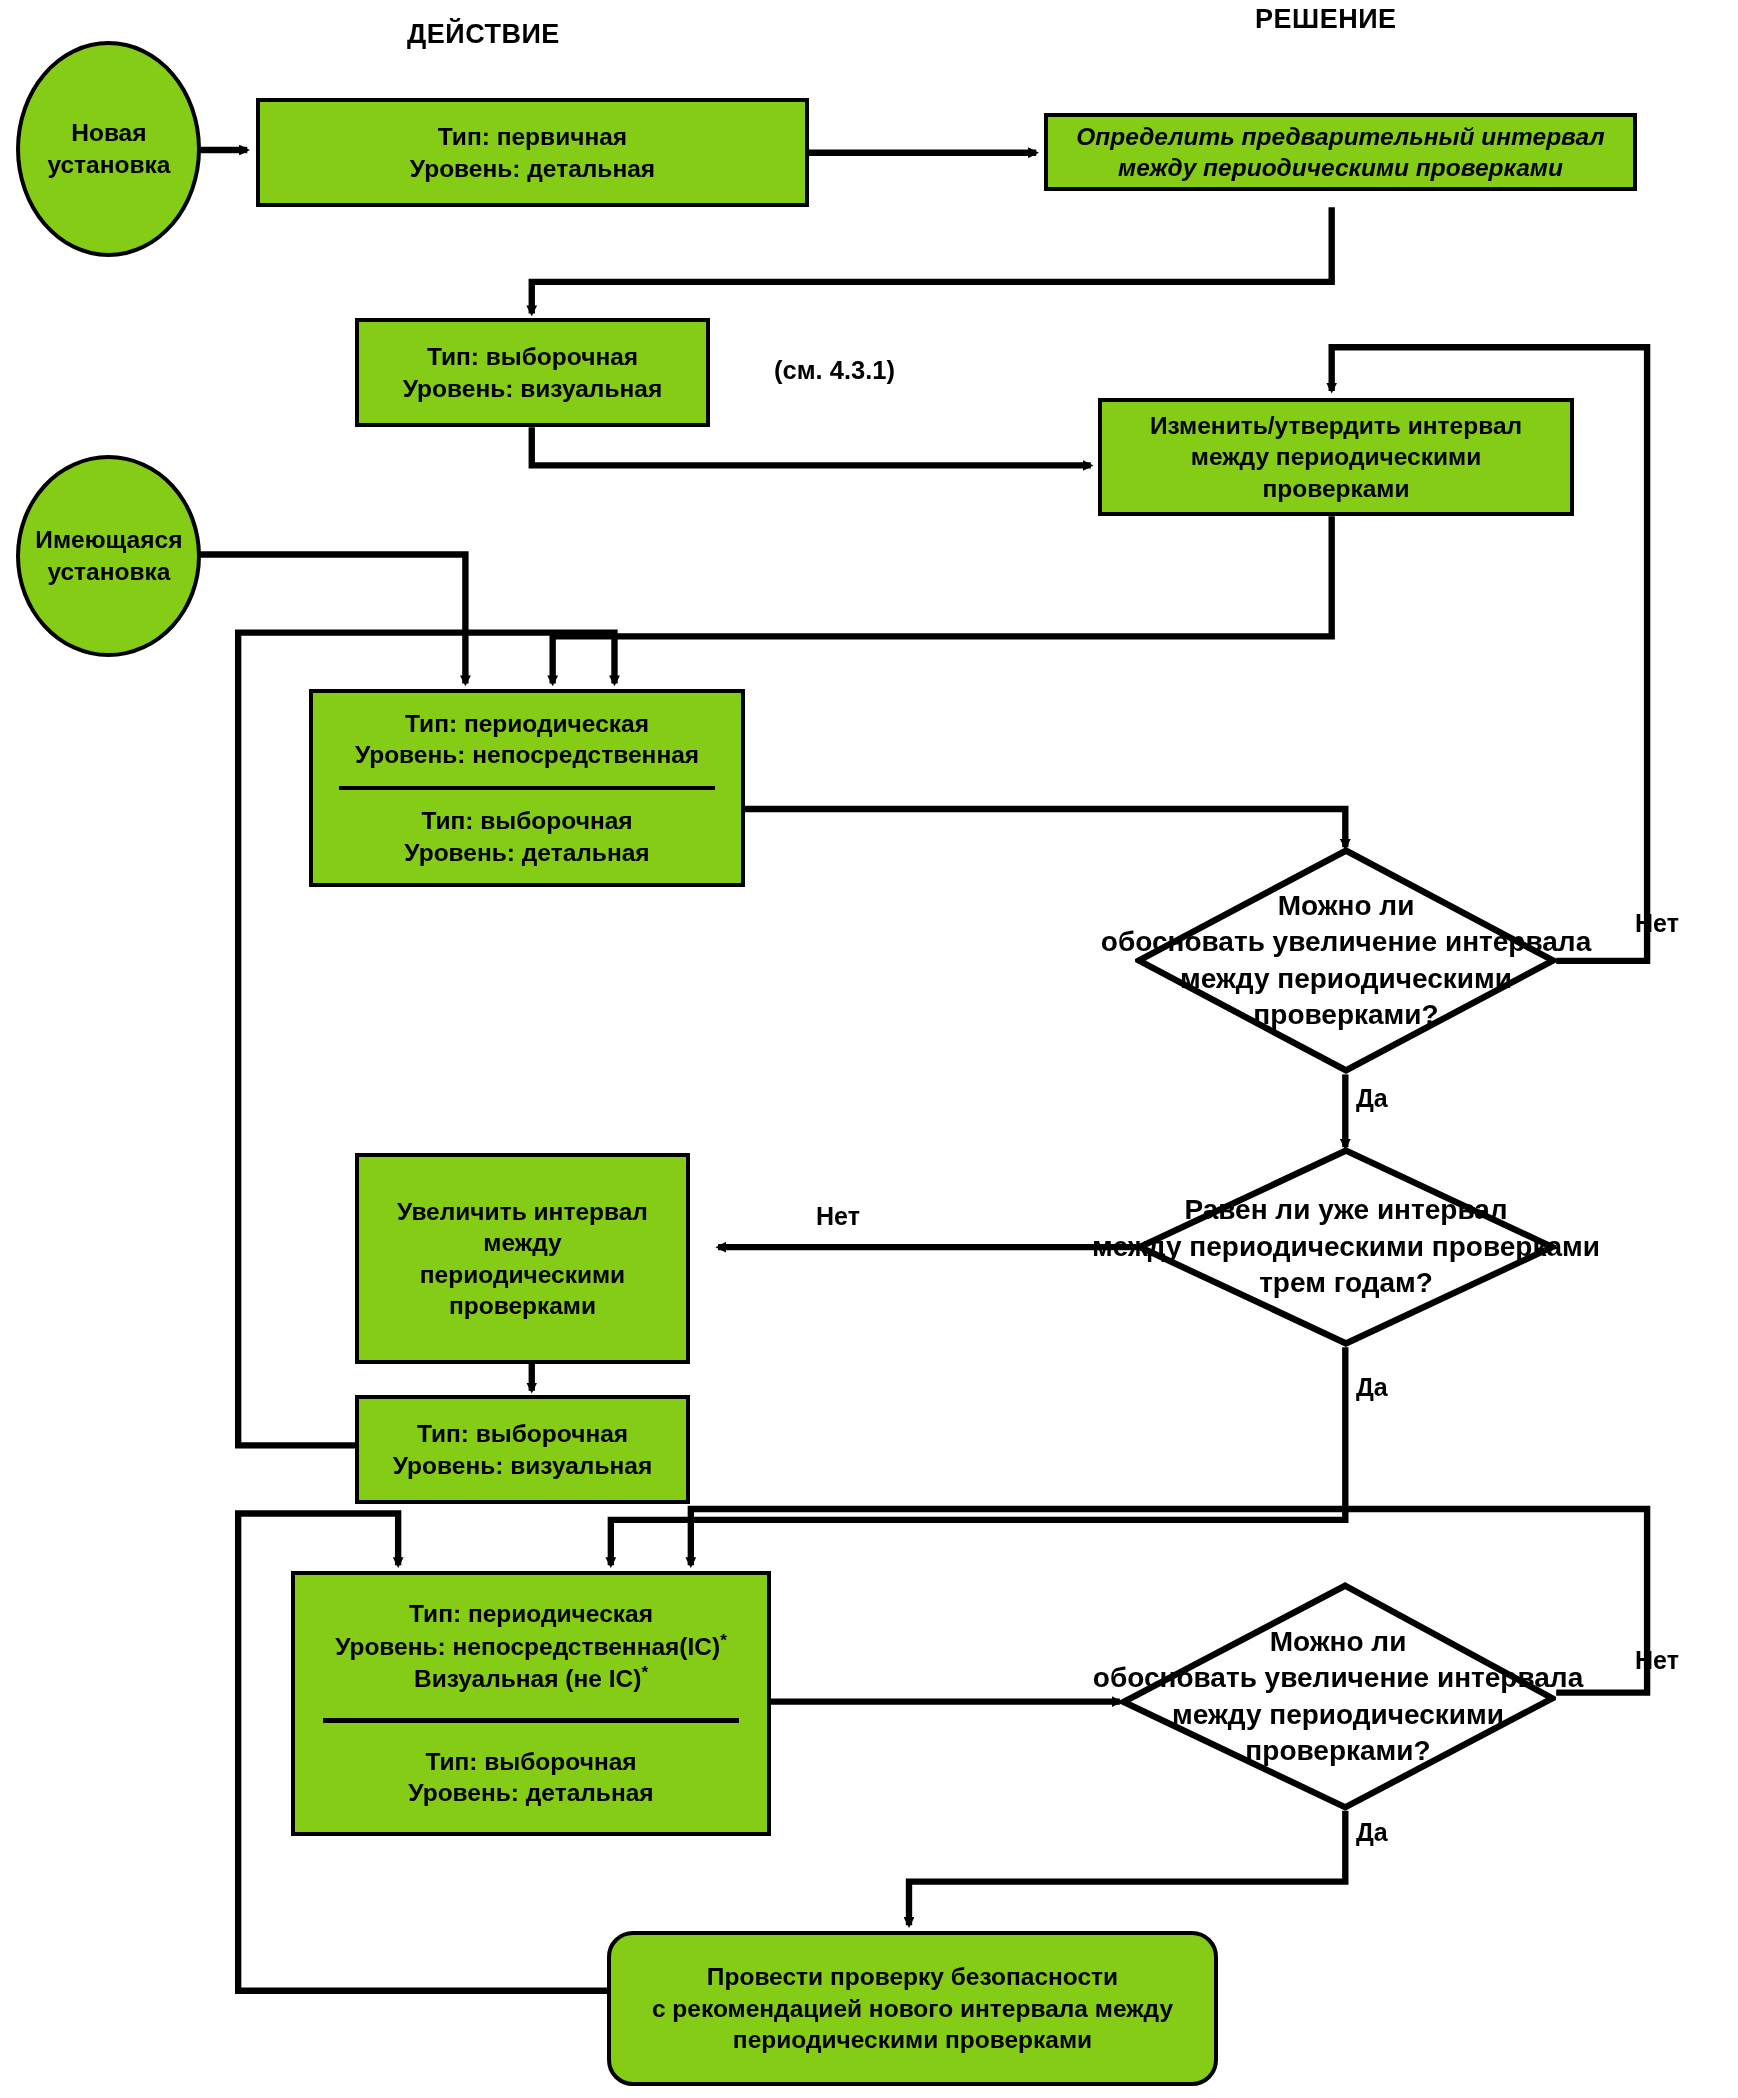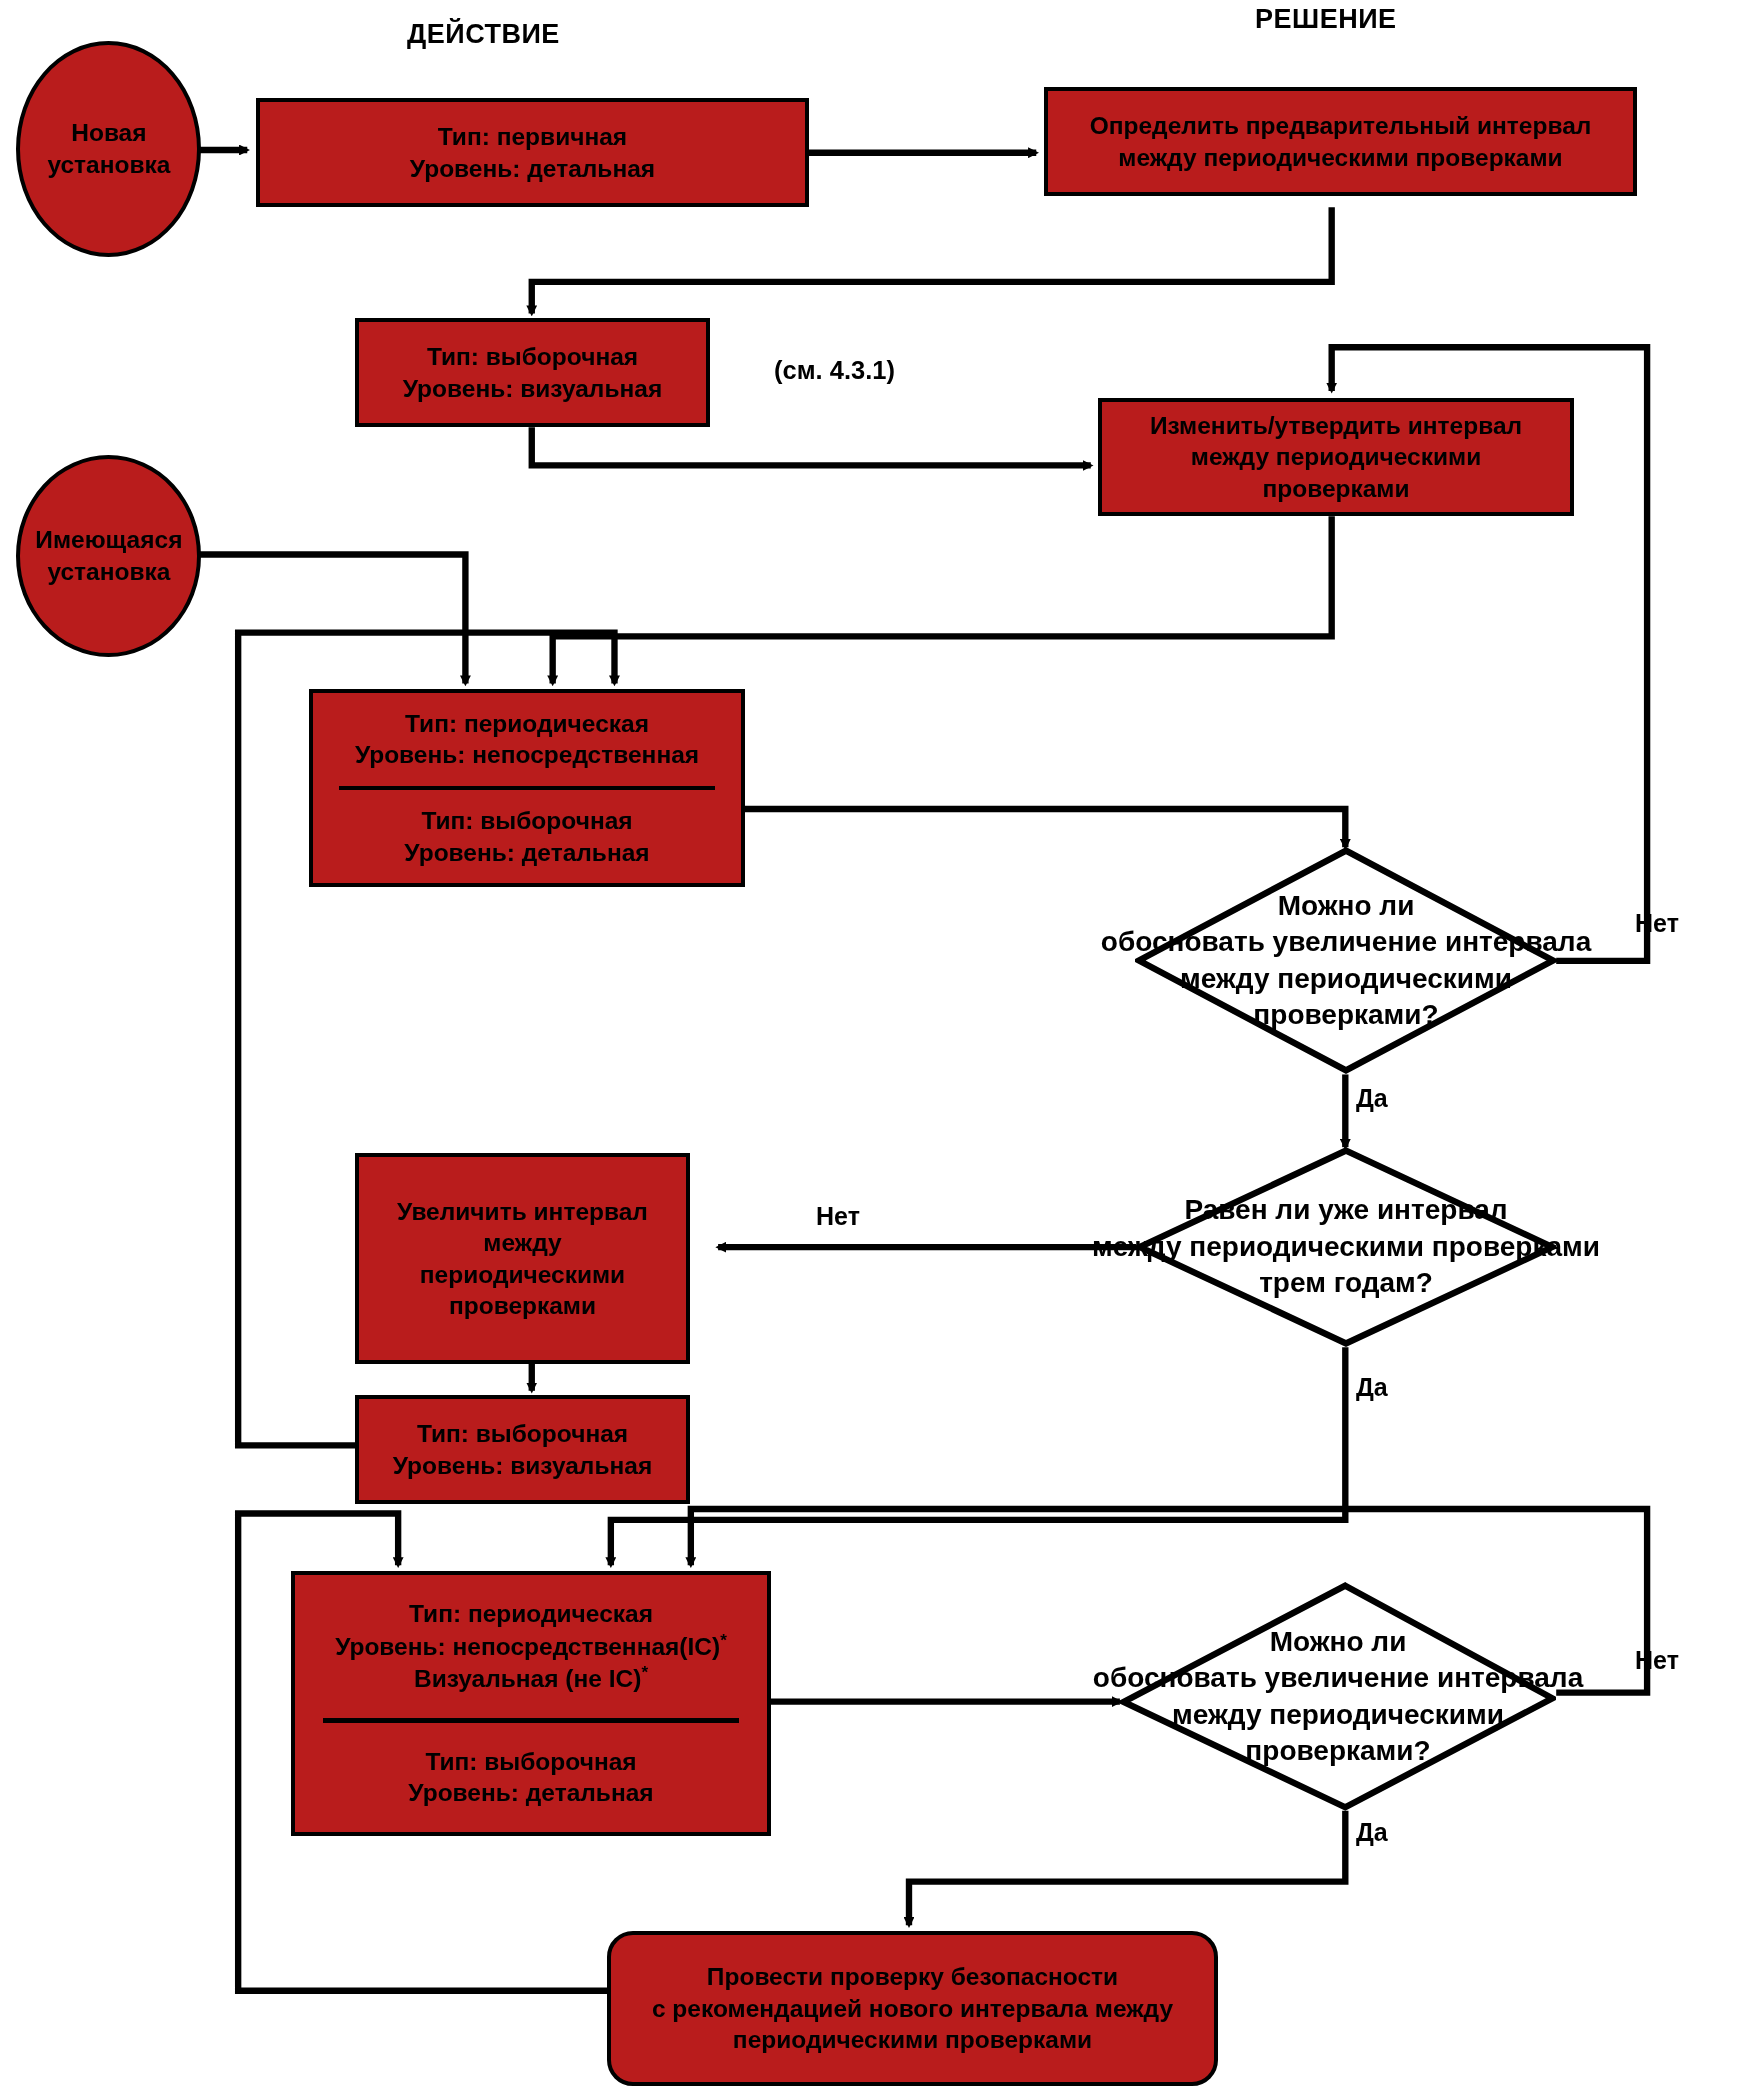--- a/index.html
+++ b/index.html
@@ -3,21 +3,21 @@
 <meta charset="utf-8">
 <style>
   html,body{margin:0;padding:0;background:#fff;}
   body{font-family:"Liberation Sans", sans-serif;color:#000;}
   #canvas{position:relative;width:1738px;height:2098px;background:#fff;overflow:hidden;}
   svg.wires{position:absolute;left:0;top:0;width:1738px;height:2098px;pointer-events:none;}
 
   .hdr{position:absolute;font-weight:bold;font-size:27px;letter-spacing:0.5px;white-space:nowrap;}
 
   .node{position:absolute;box-sizing:border-box;display:flex;flex-direction:column;
-        align-items:center;justify-content:center;text-align:center;background:#b91c1c;}
+        align-items:center;justify-content:center;text-align:center;background:#84cc16;}
 
   .box{border:4.5px solid #000;font-size:24.5px;font-weight:bold;line-height:1.28;}
   .box .ln{display:block;white-space:nowrap;}
 
   .split{padding:0;justify-content:center;}
   .split .part{width:100%;display:flex;flex-direction:column;align-items:center;justify-content:center;flex:1 1 auto;}
   .split .rule{width:88%;height:4.5px;background:#000;margin:0 auto;flex:0 0 auto;}
 
   .ellipse{border:4.5px solid #000;border-radius:50%;font-size:24.5px;font-weight:bold;line-height:1.3;}
 
@@ -92,21 +92,21 @@
   <div class="node ellipse" style="left:16.4px;top:455px;width:185px;height:202px;">
     <span class="ln">Имеющаяся</span>
     <span class="ln">установка</span>
   </div>
 
   <div class="node box" style="left:256px;top:98px;width:553px;height:109px;">
     <span class="ln">Тип: первичная</span>
     <span class="ln">Уровень: детальная</span>
   </div>
 
-  <div class="node box" style="left:1044px;top:87px;width:593px;height:109px;">
+  <div class="node box" style="left:1044px;top:113px;width:593px;height:78px;font-style:italic;">
     <span class="ln">Определить предварительный интервал</span>
     <span class="ln">между периодическими проверками</span>
   </div>
 
   <div class="node box" style="left:355px;top:318px;width:355px;height:109px;">
     <span class="ln">Тип: выборочная</span>
     <span class="ln">Уровень: визуальная</span>
   </div>
 
   <div class="note" style="left:753px;top:356px;">(см. 4.3.1)</div>

